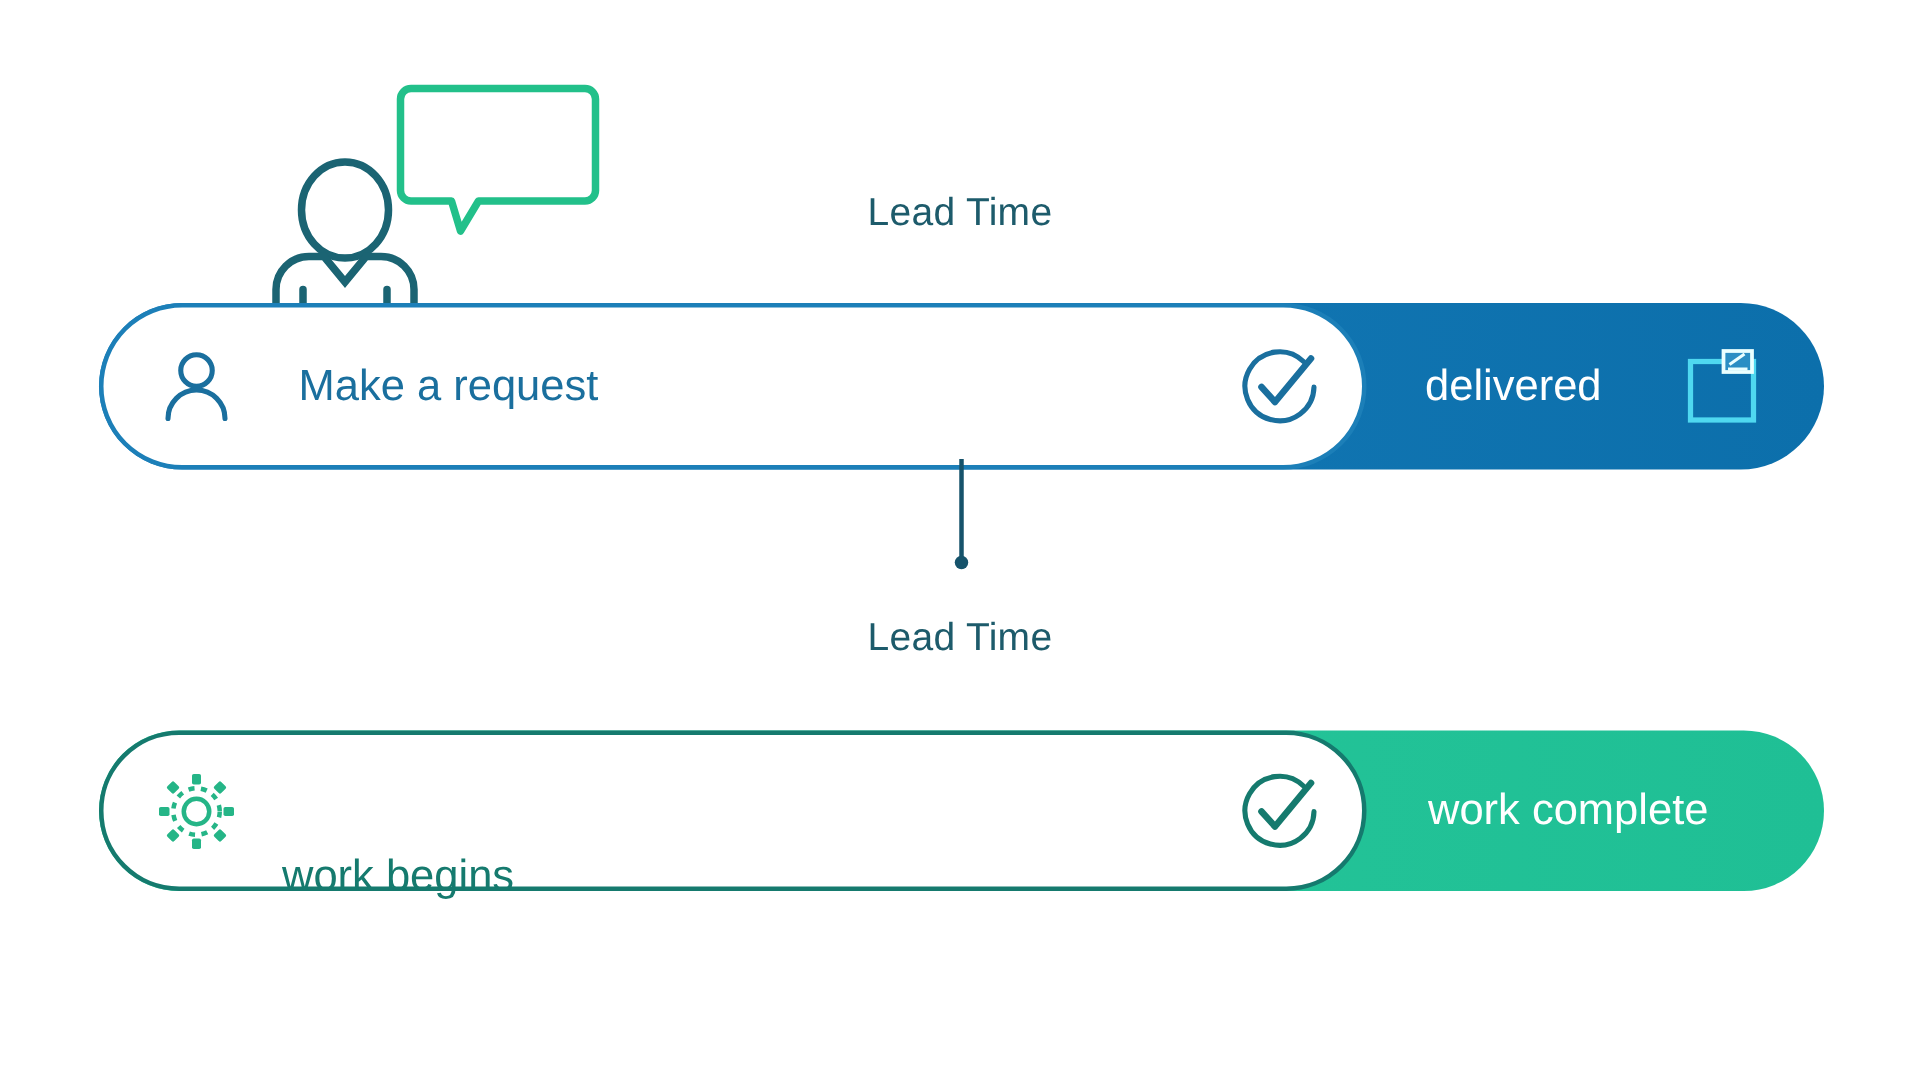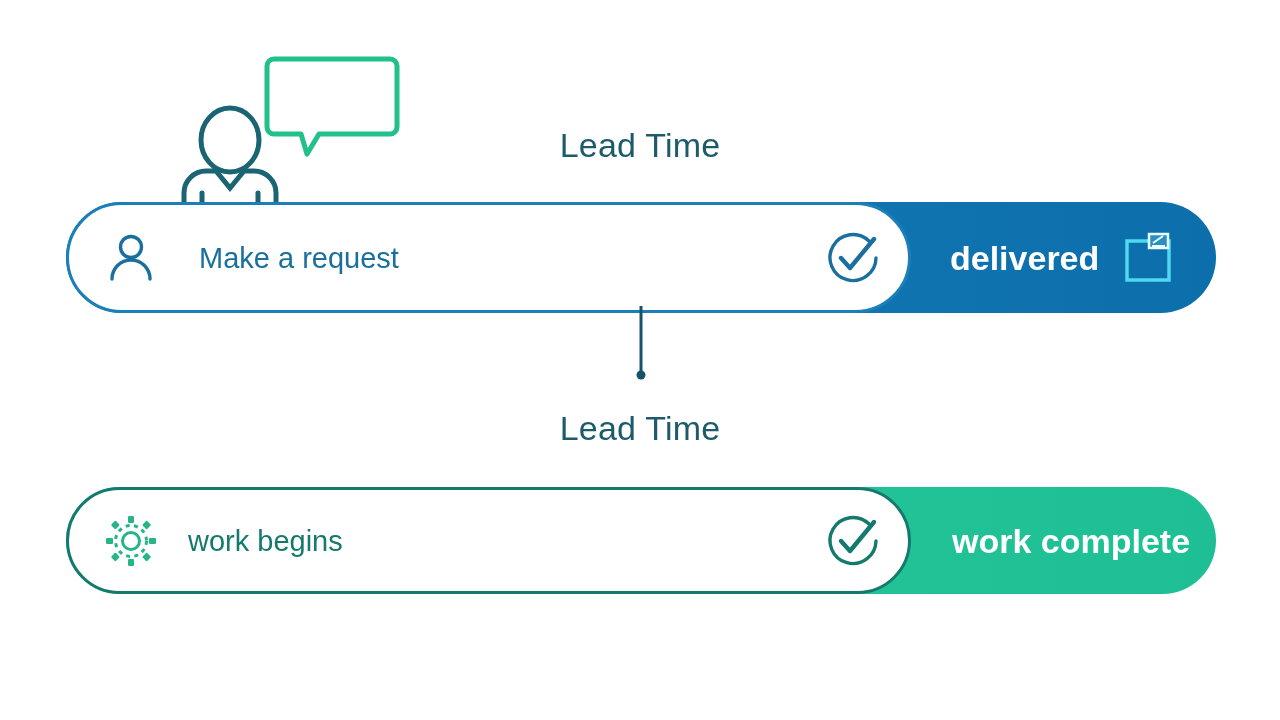--- a/index.html
+++ b/index.html
@@ -28,21 +28,21 @@
     top: 45px;
     width: 230px;
     height: 170px;
   }
   .persona svg { display: block; }
 
   
   .section-title {
     position: absolute;
     color: #1d5b6b;
-    font-size: 34px;
+    font-size: 26px;
     font-weight: 400;
     letter-spacing: 0.2px;
     white-space: nowrap;
     text-align: center;
   }
   .title-lead {
     left: 0; right: 0;
     top: 126px;
   }
   .title-cycle {
@@ -108,39 +108,39 @@
   .pill-label {
     position: absolute;
     left: 119px;
     top: 50%;
     transform: translateY(-50%);
     font-size: 29px;
     font-weight: 400;
     white-space: nowrap;
   }
   .label-lead { color: #1a6f9e; margin-left: 11px; }
-  .label-cycle { color: #157a6e; }
+  .label-cycle { color: #157a6e; margin-top: 44px; }
 
   .check-icon {
     position: absolute;
     right: 26px;
     top: 50%;
     transform: translateY(-50%);
     width: 58px;
     height: 58px;
   }
 
   
   .end-label {
     position: absolute;
     top: 50%;
     transform: translateY(-50%);
     color: #ffffff;
-    font-size: 34px;
-    font-weight: 700;
+    font-size: 29px;
+    font-weight: 400;
     white-space: nowrap;
   }
   .end-lead  { left: 884px; }
   .end-cycle { left: 886px; }
 
   .end-icon {
     position: absolute;
     left: 1056px;
     top: 50%;
     transform: translateY(-50%);

